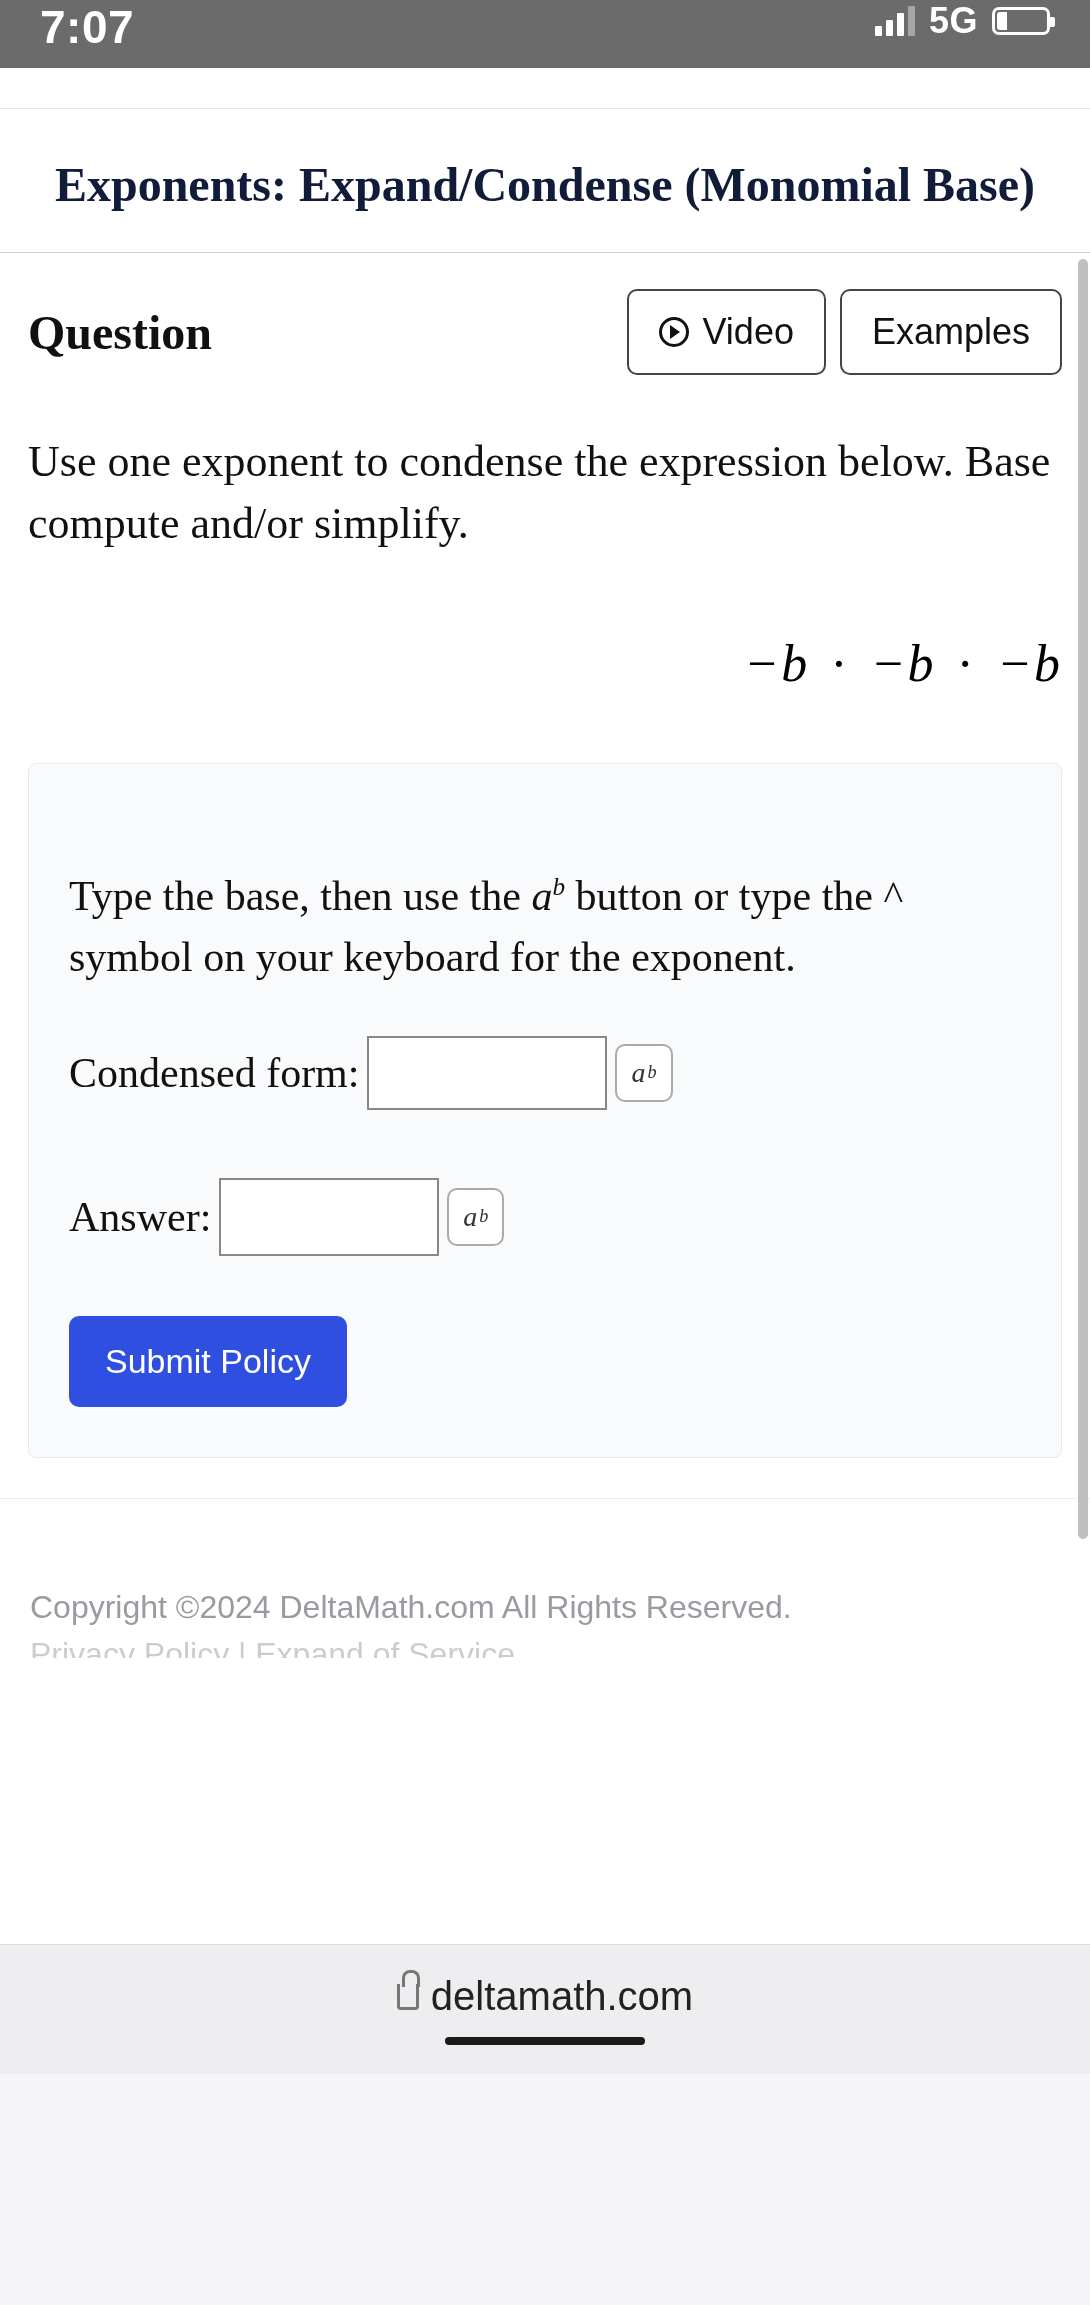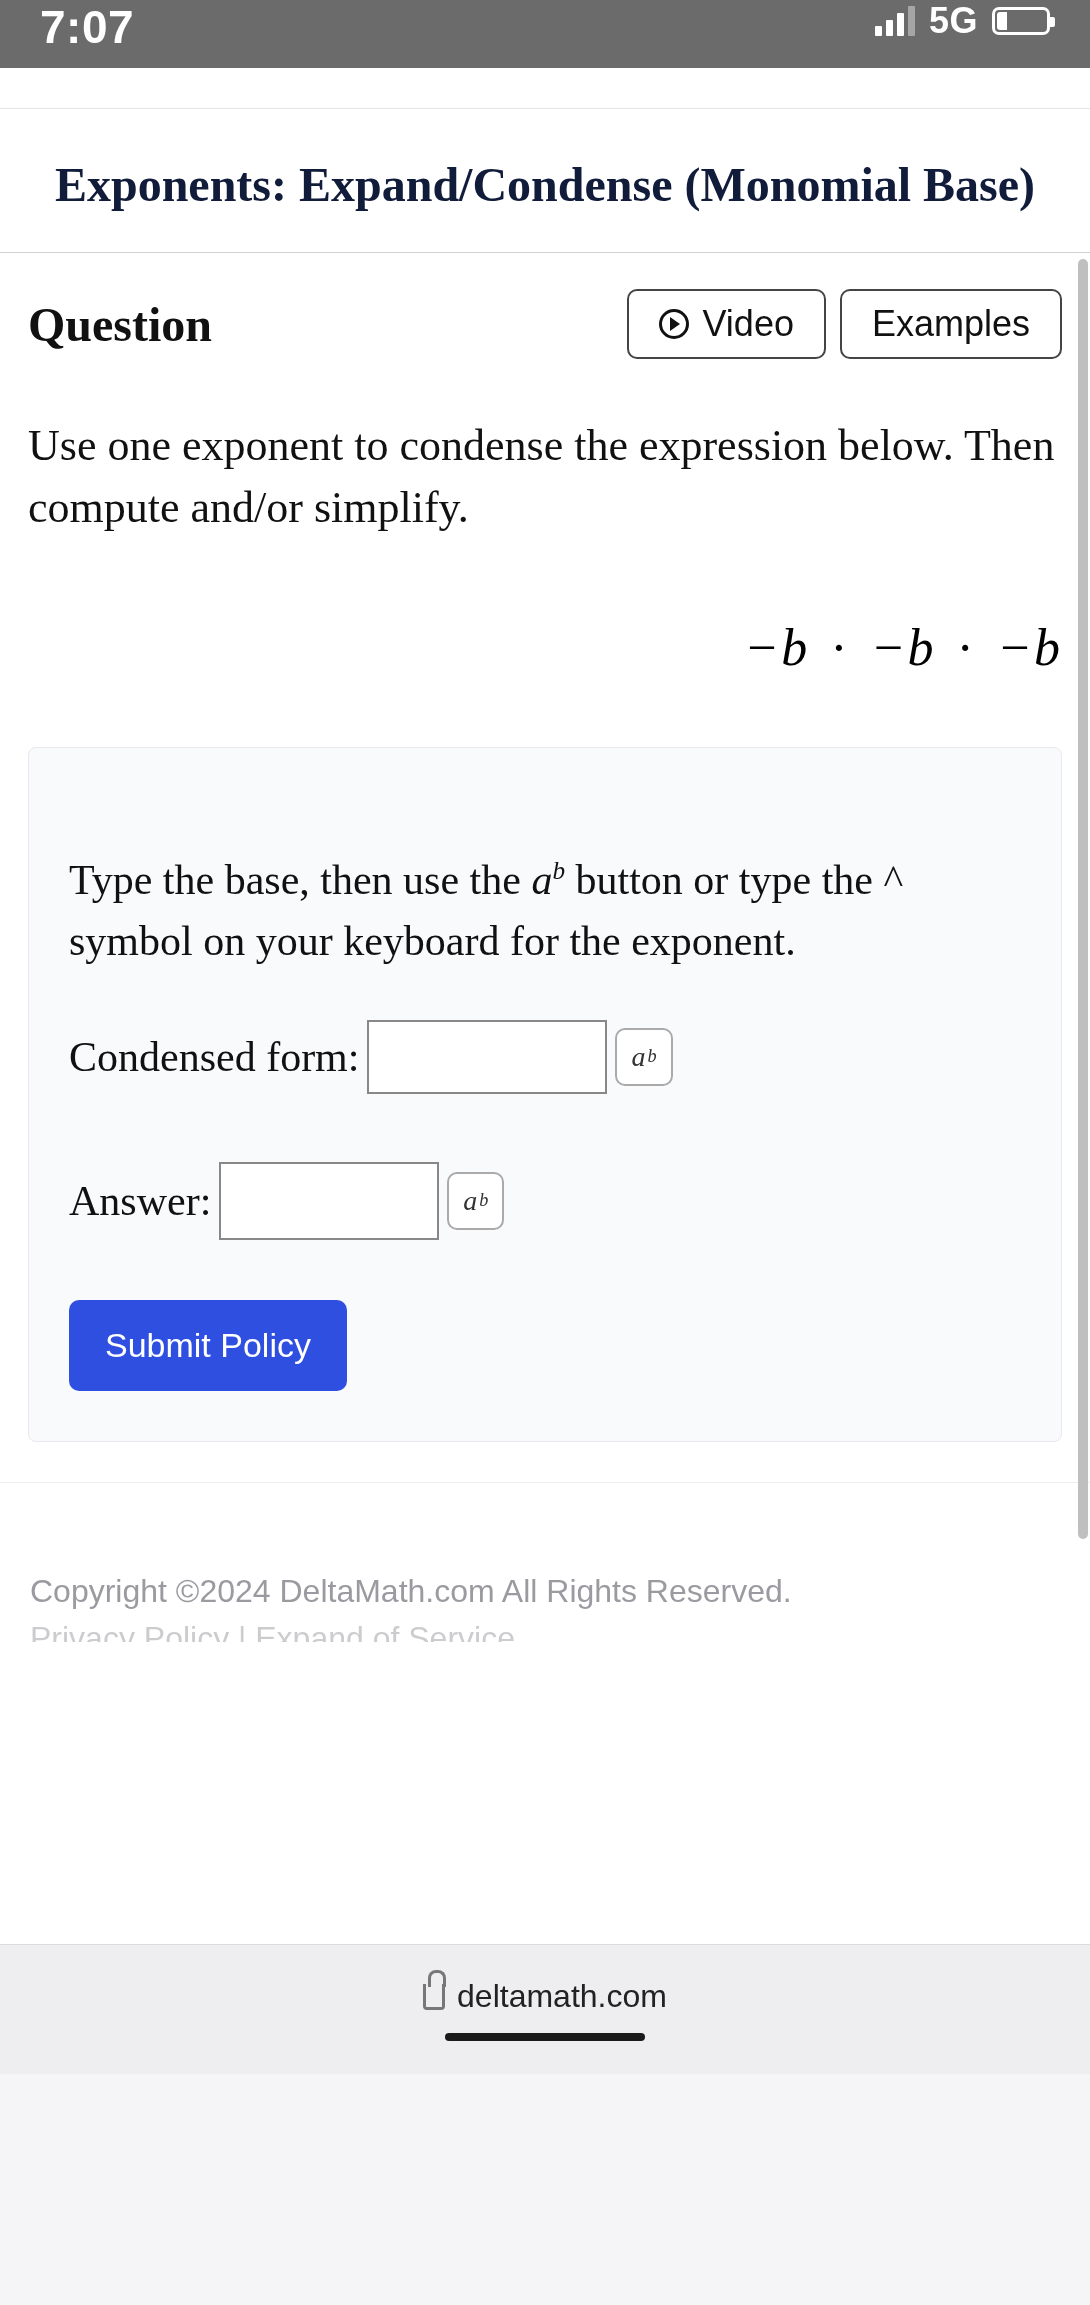--- a/index.html
+++ b/index.html
@@ -48,21 +48,21 @@
 
   .content { padding: 36px 28px 0 28px; background:#fff; border-bottom:1px solid #eee;}
   
   .q-header { display:flex; align-items:center; justify-content:space-between; gap:14px; }
   .q-title { font-size: 48px; font-weight:700; color:#111; flex:1; }
   .btn-outline {
     border: 2px solid #444;
     border-radius: 10px;
     background:#fff;
     font-size: 36px;
-    padding: 12px 30px;
+    padding: 20px 30px;
     font-family: -apple-system, Helvetica, Arial, sans-serif;
     display:flex; align-items:center; gap:14px;
     color:#111;
   }
   .play-circle {
     width:30px; height:30px; border:3px solid #111; border-radius:50%;
     display:flex; align-items:center; justify-content:center;
   }
   .play-circle::after{
     content:''; width:0; height:0; border-left:10px solid #111;
@@ -130,21 +130,21 @@
   .legal { color:#9a9aa0; font-size:32px; margin-top:10px; opacity:0.5; overflow:hidden; height:22px;}
 
   .browser-bar {
     position:absolute; bottom:0; left:0; right:0;
     height:130px;
     background:#eeeef0;
     border-top:1px solid #dcdcdc;
     display:flex; flex-direction:column; align-items:center; justify-content:center;
     font-family:-apple-system, Helvetica, Arial, sans-serif;
   }
-  .url-row { display:flex; align-items:center; gap:12px; color:#222; font-size:32px; margin-bottom:18px;}
+  .url-row { display:flex; align-items:center; gap:12px; color:#222; font-size:40px; margin-bottom:18px;}
   .lock-icon { width:22px; height:26px; border:3px solid #777; border-top:none; border-radius:0 0 4px 4px; position:relative;}
   .lock-icon::before { content:''; position:absolute; top:-14px; left:2px; width:12px; height:14px; border:3px solid #777; border-bottom:none; border-radius:8px 8px 0 0;}
   .home-indicator { width:200px; height:8px; background:#1a1a1a; border-radius:4px; }
   
   .page-root { position:relative; width:1090px; height:2074px; background:#fff;}
 </style>
 </head>
 <body>
 
 <div class="page-root">
@@ -177,21 +177,21 @@
         <div class="q-title">Question</div>
         <button class="btn-outline">
           <span class="play-circle"></span>
           <span>Video</span>
         </button>
         <button class="btn-outline">
           <span>Examples</span>
         </button>
       </div>
 
-      <p class="prompt">Use one exponent to condense the expression below. Then compute and/or simplify.</p>
+      <p class="prompt">Use one exponent to condense the expression below. Base compute and/or simplify.</p>
 
       <div class="expression">
         <span>−b</span><span class="dot"> · </span><span>−b</span><span class="dot"> · </span><span>−b</span>
       </div>
 
       <div class="answer-card">
 
         <p class="hint">
           <span>Type the base, then use the </span><span class="ab-inline"><span>a</span><sup>b</sup></span><span> button or type the ^ symbol on your keyboard for the exponent.</span>
         </p>

